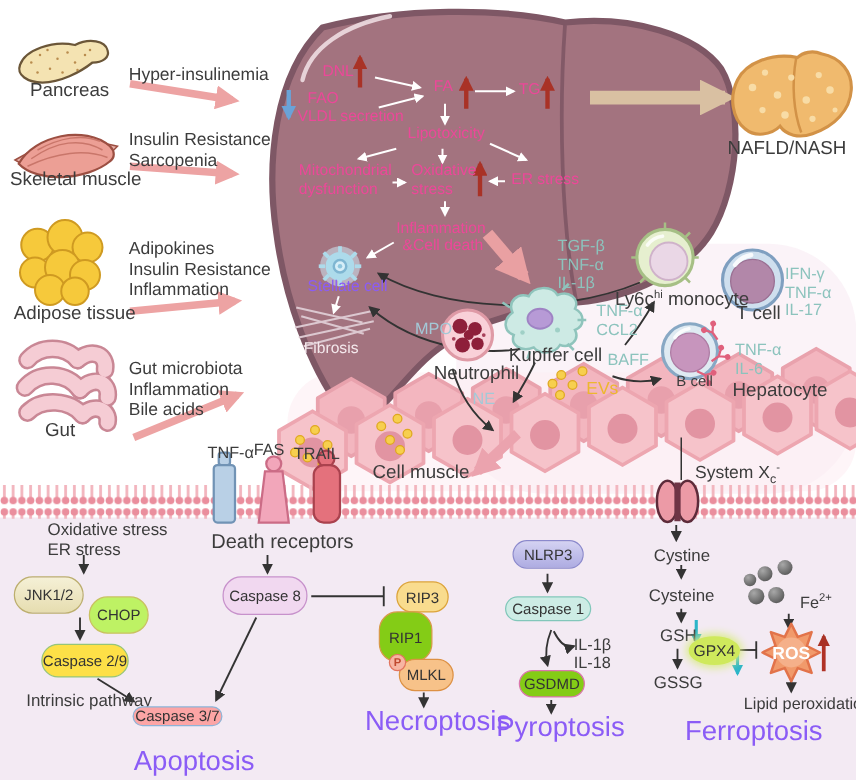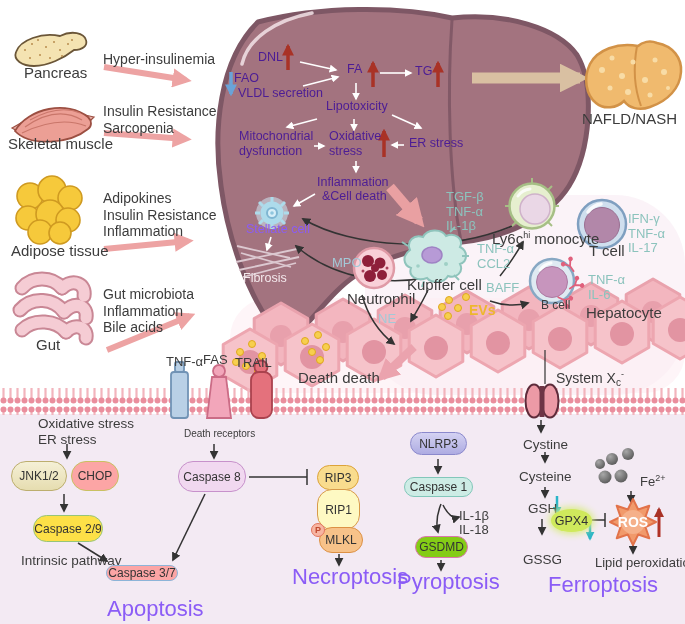--- a/index.html
+++ b/index.html
@@ -1,24 +1,24 @@
 <!DOCTYPE html>
 <html><head>
 <meta charset="utf-8">
 <style>
   html,body{margin:0;padding:0;background:#fff;}
   body{font-family:"Liberation Sans",sans-serif;}
   #canvas{position:relative;width:685px;height:624px;overflow:hidden;background:#fff;}
   #art{position:absolute;left:0;top:0;}
   .t{position:absolute;color:#3c3c3c;font-size:14px;line-height:16.5px;white-space:pre;}
   .organ-label{font-size:15px;}
-  .wt{position:absolute;color:#4c1d95;font-size:12.5px;line-height:15px;white-space:pre;}
+  .wt{position:absolute;color:#ec4899;font-size:12.5px;line-height:15px;white-space:pre;}
   .teal{color:#8cc3bd;font-size:13px;line-height:14.5px;}
   .lblue{color:#a3c9d7;font-size:13px;}
-  .yellow{color:#edb72e;font-size:14px;font-weight:bold;}
+  .yellow{color:#edb72e;font-size:14px;font-weight:normal;}
   .salmon{color:#8b5cf6;font-size:22px;}
   .pill{position:absolute;display:flex;align-items:center;justify-content:center;
         border-radius:15px;font-size:12px;color:#333;box-sizing:border-box;white-space:nowrap;}
   .sp{font-size:9px;}
   sub.sp{font-size:10px;}
   .hepB{fill:#f3b6bf;stroke:#e9a2ad;stroke-width:3;stroke-linejoin:round;}
   .hepF{fill:#f6c3ca;stroke:#eda6b0;stroke-width:3;stroke-linejoin:round;}
   .aw{stroke:#fff;stroke-width:1.6;fill:none;}
   .ab{stroke:#333;stroke-width:1.5;fill:none;}
   .fib{stroke:#dcc8d0;stroke-width:1.8;}
@@ -429,21 +429,21 @@
 <div class="t" style="left:103px;top:190px"><span>Adipokines</span>
 <span>Insulin Resistance</span>
 <span>Inflammation</span></div>
 <div class="t" style="left:103px;top:103px"><span>Insulin Resistance</span>
 <span>Sarcopenia</span></div>
 <div class="t" style="left:103px;top:286px"><span>Gut microbiota</span>
 <span>Inflammation</span>
 <span>Bile acids</span></div>
 
 <div class="wt" style="left:258px;top:50px">DNL</div>
-<div class="wt" style="left:234px;top:71px">FAO</div>
+<div class="wt" style="left:246px;top:71px">FAO</div>
 <div class="wt" style="left:238px;top:86px">VLDL secretion</div>
 <div class="wt" style="left:347px;top:62px">FA</div>
 <div class="wt" style="left:415px;top:64px">TG</div>
 <div class="wt" style="left:326px;top:99px">Lipotoxicity</div>
 <div class="wt" style="left:239px;top:129px"><span>Mitochondrial</span>
 <span>dysfunction</span></div>
 <div class="wt" style="left:329px;top:129px"><span>Oxidative</span>
 <span>stress</span></div>
 <div class="wt" style="left:409px;top:136px">ER stress</div>
 <div class="wt" style="left:317px;top:175px">Inflammation</div>
@@ -471,49 +471,49 @@
 <div class="t teal" style="left:588px;top:273px"><span>TNF-α</span>
 <span>IL-6</span></div>
 <div class="t teal" style="left:486px;top:281px">BAFF</div>
 <div class="t lblue" style="left:332px;top:255px">MPO</div>
 <div class="t lblue" style="left:378px;top:311px">NE</div>
 <div class="t yellow" style="left:469px;top:302px">EVs</div>
 
 <div class="t" style="left:166px;top:354px;font-size:13px">TNF-α</div>
 <div class="t" style="left:203px;top:352px;font-size:13px">FAS</div>
 <div class="t" style="left:235px;top:355px;font-size:13px">TRAIL</div>
-<div class="t organ-label" style="left:298px;top:370px">Death death</div>
+<div class="t organ-label" style="left:298px;top:370px">Cell muscle</div>
 <div class="t" style="left:38px;top:416px;font-size:13.5px;line-height:16px"><span>Oxidative stress</span>
 <span>ER stress</span></div>
 
 <div class="t" style="left:556px;top:366px"><span>System X</span><sub class="sp">c</sub><sup class="sp">-</sup></div>
 <div class="pill" style="left:11px;top:461px;width:56px;height:30px;background:linear-gradient(180deg,#f5f0d6,#e6ddb0);border:1.5px solid #bcae6e">JNK1/2</div>
-<div class="pill" style="left:71px;top:461px;width:48px;height:30px;background:#fca5a5;border:1.5px solid #c9c161">CHOP</div>
+<div class="pill" style="left:71px;top:477px;width:48px;height:30px;background:#bef264;border:1.5px solid #c9c161">CHOP</div>
 <div class="pill" style="left:33px;top:515px;width:70px;height:27px;background:#fde047;border:1.5px solid #96c578">Caspase 2/9</div>
 <div class="t" style="left:21px;top:553px;font-size:13.5px">Intrinsic pathway</div>
 <div class="pill" style="left:106px;top:565px;width:72px;height:16px;background:#fca5a5;border:1.5px solid #8cb4d8">Caspase 3/7</div>
 <div class="t salmon" style="left:107px;top:601px">Apoptosis</div>
-<div class="t" style="left:184px;top:426px;font-size:10px">Death receptors</div>
+<div class="t" style="left:169px;top:426px;font-size:16px">Death receptors</div>
 <div class="pill" style="left:178px;top:461px;width:68px;height:31px;background:#f1d8f0;border:1.5px solid #c791cb">Caspase 8</div>
 
 <div class="pill" style="left:317px;top:465px;width:42px;height:25px;background:#f9dc8e;border:1.5px solid #dca339">RIP3</div>
-<div class="pill" style="left:317px;top:489px;width:43px;height:41px;background:#fef9c3;border:1.5px solid #d89a4a">RIP1</div>
+<div class="pill" style="left:303px;top:489px;width:43px;height:41px;background:#84cc16;border:1.5px solid #d89a4a">RIP1</div>
 <div class="pill" style="left:319px;top:527px;width:44px;height:26px;background:#f7c289;border:1.5px solid #dd9144">MLKL</div>
 <div class="pill" style="left:311px;top:523px;width:14px;height:14px;border-radius:50%;background:#f7b5a2;border:1.5px solid #e2755f;font-size:9px;font-weight:bold;color:#c04a30">P</div>
 <div class="t salmon" style="left:292px;top:569px">Necroptosis</div>
 
 <div class="pill" style="left:410px;top:432px;width:57px;height:23px;background:linear-gradient(180deg,#d4d2f2,#aeace2);border:1.5px solid #8b89cc">NLRP3</div>
 <div class="pill" style="left:404px;top:477px;width:69px;height:20px;background:#cdece5;border:1.5px solid #82c7ba">Caspase 1</div>
 <div class="t" style="left:459px;top:508px;font-size:13px">IL-1β</div>
 <div class="t" style="left:459px;top:522px;font-size:13px">IL-18</div>
 <div class="pill" style="left:415px;top:536px;width:53px;height:22px;background:#84cc16;border:1.5px solid #db76ad">GSDMD</div>
 <div class="t salmon" style="left:397px;top:574px">Pyroptosis</div>
 
 <div class="t" style="left:523px;top:437px;font-size:13.5px">Cystine</div>
 <div class="t" style="left:519px;top:469px;font-size:13.5px">Cysteine</div>
 <div class="t" style="left:528px;top:501px;font-size:13.5px">GSH</div>
-<div class="t" style="left:523px;top:552px;font-size:13.5px">GSSG</div>
+<div class="t" style="left:523px;top:538px;font-size:13.5px">GSSG</div>
 <div class="pill" style="left:551px;top:509px;width:41px;height:23px;border-radius:50%;background:#cfe95c;box-shadow:0 0 7px 2px #d9ec84;font-size:12.5px">GPX4</div>
 <div class="t" style="left:613px;top:514px;width:40px;text-align:center;color:#fff;font-weight:bold;font-size:14px">ROS</div>
 <div class="t" style="left:640px;top:470px;font-size:13px"><span>Fe</span><sup class="sp">2+</sup></div>
 <div class="t" style="left:595px;top:555px;font-size:13px">Lipid peroxidation</div>
 <div class="t salmon" style="left:548px;top:577px">Ferroptosis</div>
 </div>
 
 </body></html>

